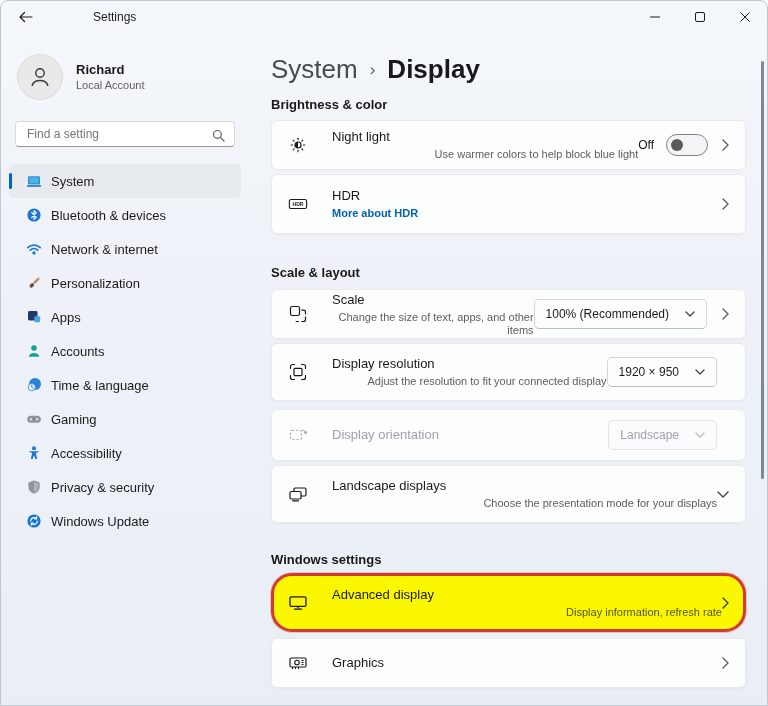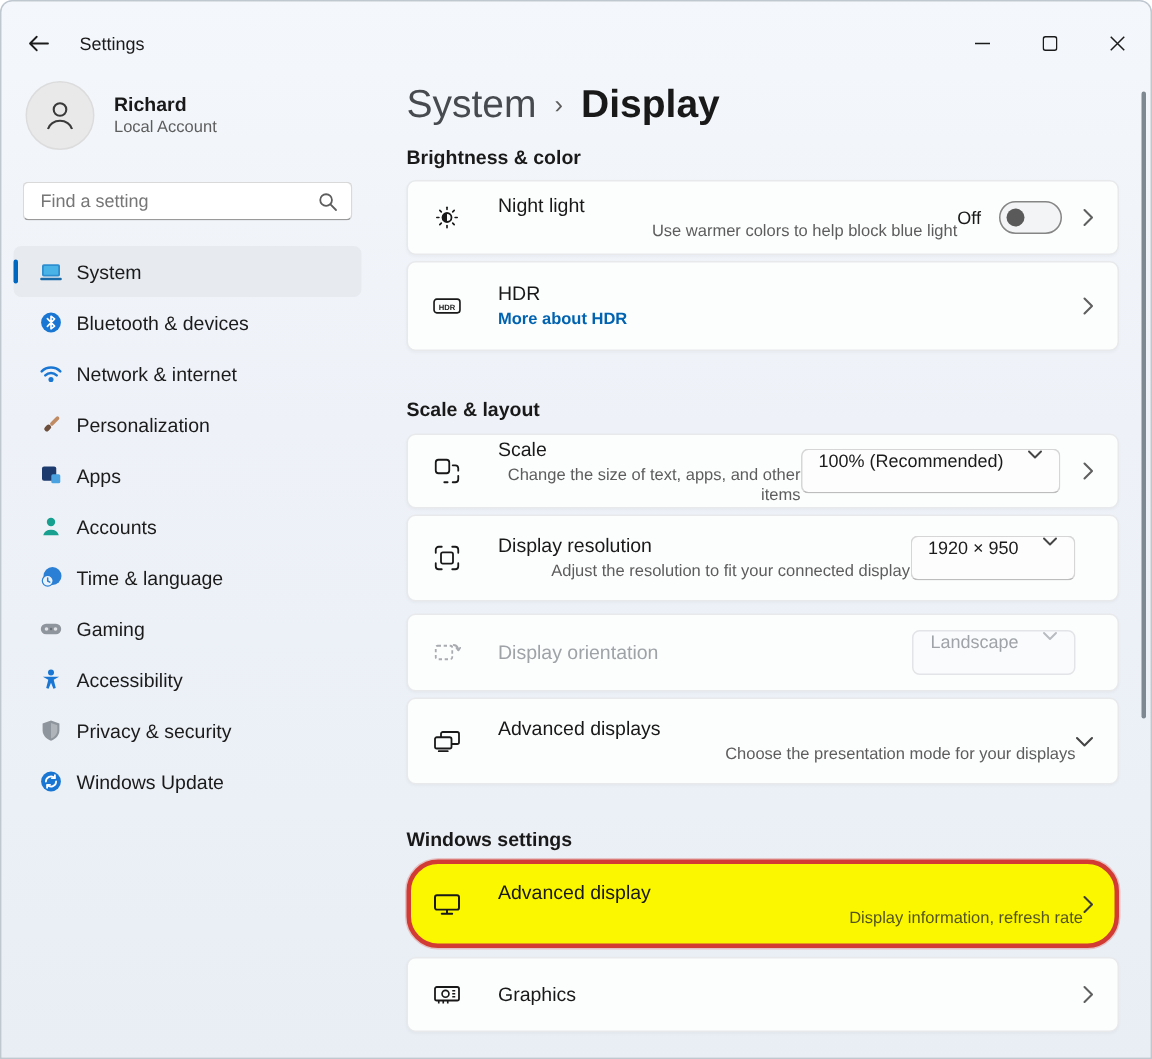--- a/index.html
+++ b/index.html
@@ -11,21 +11,21 @@
     overflow:hidden;
   }
   .window{
     position:relative;width:766px;height:704px;
     border:1px solid #bfc7cf;
     border-radius:8px 8px 0 0;
     background:linear-gradient(180deg,#f4f8fc 0%,#eef2f8 40%,#e9eef5 100%);
     overflow:hidden;
   }
   
-  .titlebar{position:absolute;left:0;top:12px;width:100%;height:32px;display:flex;align-items:center;}
+  .titlebar{position:absolute;left:0;top:0;width:100%;height:32px;display:flex;align-items:center;gap:40px;}
   .back-btn{width:30px;height:26px;margin-left:10px;display:flex;align-items:center;justify-content:center;border-radius:4px;cursor:default;}
   .tb-title{font-size:12px;color:#1b1b1b;margin-left:12px;}
   .tb-controls{position:absolute;right:0;top:0;height:32px;display:flex;}
   .tb-btn{width:45px;height:32px;display:flex;align-items:center;justify-content:center;}
   
   .sidebar{position:absolute;left:0;top:32px;width:250px;bottom:0;}
   .user-block{position:absolute;left:16px;top:21px;display:flex;align-items:center;}
   .avatar{width:44px;height:44px;border-radius:50%;background:#e9e9ea;border:1px solid #dcdcdd;display:flex;align-items:center;justify-content:center;}
   .user-text{margin-left:13px;}
   .user-name{font-size:13px;font-weight:700;color:#191919;line-height:15px;}
@@ -58,21 +58,21 @@
   }
   .card .icon{width:20px;flex:none;margin-right:24px;display:flex;align-items:center;justify-content:center;}
   .card .ctext{flex:1;min-width:0;}
   .ctitle{font-size:13px;color:#191919;line-height:16px;}
   .csub{font-size:11px;color:#5d5d5d;line-height:13px;margin-top:3px;text-align:right;}
   .clink{font-size:11px;font-weight:700;color:#0063b1;line-height:13px;margin-top:3px;}
   .cright{display:flex;align-items:center;flex:none;}
   .off-label{font-size:12px;color:#191919;margin-right:12px;}
   .toggle{width:40px;height:20px;border:1px solid #858585;border-radius:11px;position:relative;background:#f3f4f5;margin-right:14px;}
   .knob{position:absolute;left:4px;top:4px;width:12px;height:12px;border-radius:50%;background:#5a5a5a;}
-  .dropdown{height:30px;display:flex;background:#fdfdfd;border:1px solid #d6d6d6;border-bottom-color:#bdbdbd;border-radius:5px;padding:0 11px;box-sizing:border-box;}
+  .dropdown{height:30px;display:flex;align-items:center;background:#fdfdfd;border:1px solid #d6d6d6;border-bottom-color:#bdbdbd;border-radius:5px;padding:0 11px;box-sizing:border-box;}
   .dd-text{font-size:12px;color:#1b1b1b;}
   .dd-chev{margin-left:16px;display:flex;}
   .mr12{margin-right:12px;}
   .chev-gap{margin-left:15px;display:flex;}
   .m4{margin-top:4px;} .m6{margin-top:6px;} .m7{margin-top:7px;} .m8{margin-top:8px;} .m5{margin-top:5px;}
   
   .card.disabled .ctitle{color:#9fa3a8;}
   .card.disabled .dropdown{border-color:#e2e4e7;background:#fafbfc;}
   .card.disabled .dd-text{color:#a0a3a8;}
   
@@ -403,21 +403,21 @@
 
     <div class="card m4" style="height:58px;">
       <span class="icon">
         <svg width="20" height="20" viewBox="0 0 20 20">
           <rect x="6" y="4" width="12" height="8" rx="1.2" stroke="#191919" stroke-width="1.2" fill="none"></rect>
           <rect x="2" y="7.5" width="11" height="7.5" rx="1.2" stroke="#191919" stroke-width="1.2" fill="#fcfdfd"></rect>
           <path d="M4.5 16.8 H10.5" stroke="#191919" stroke-width="1.2" stroke-linecap="round"></path>
         </svg>
       </span>
       <span class="ctext">
-        <div class="ctitle">Advanced displays</div>
+        <div class="ctitle">Landscape displays</div>
         <div class="csub">Choose the presentation mode for your displays</div>
       </span>
       <span class="cright">
         <svg width="12" height="7" viewBox="0 0 12 7">
             <path d="M1 1 L6 6 L11 1" stroke="#454545" stroke-width="1.4" fill="none" stroke-linecap="round" stroke-linejoin="round"></path>
           </svg>
       </span>
     </div>
 
     <div class="sec-label sec3">Windows settings</div>

